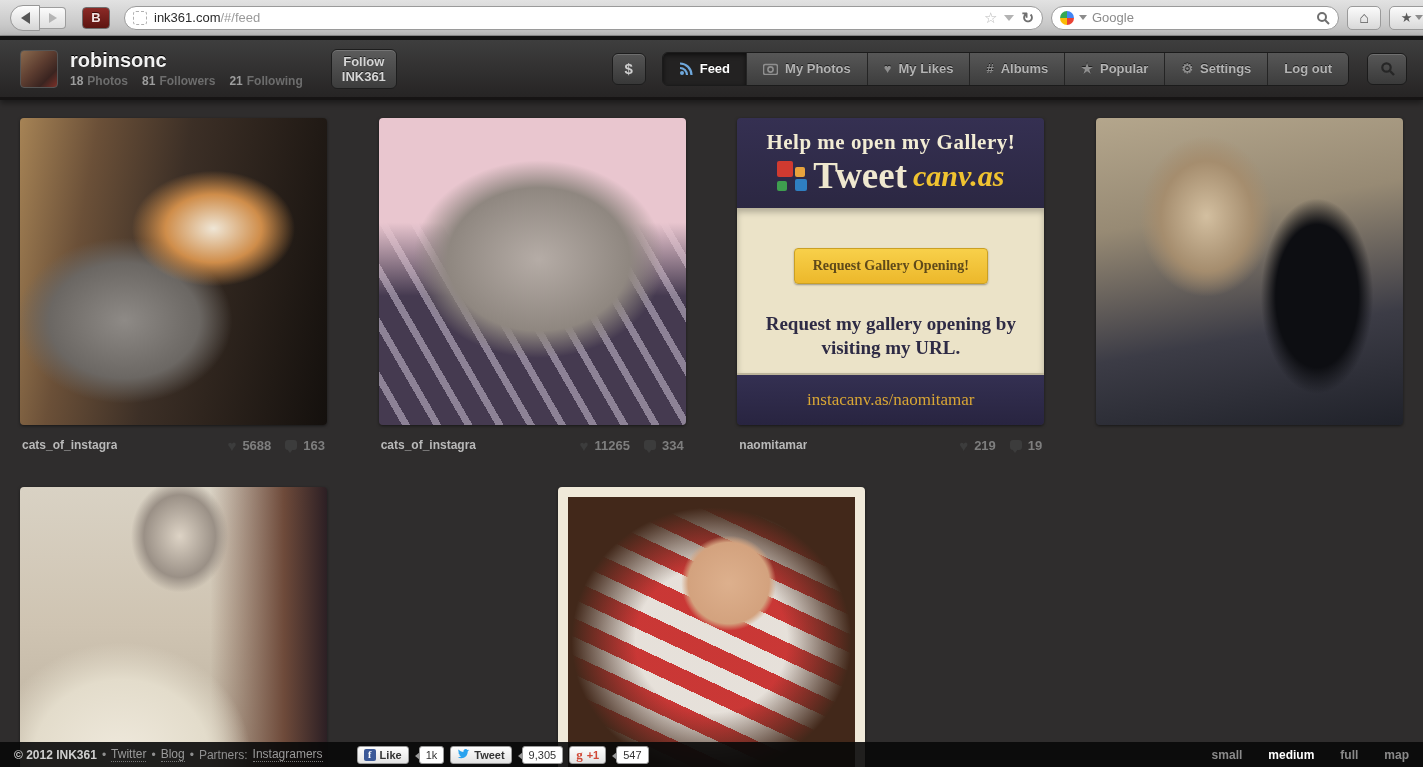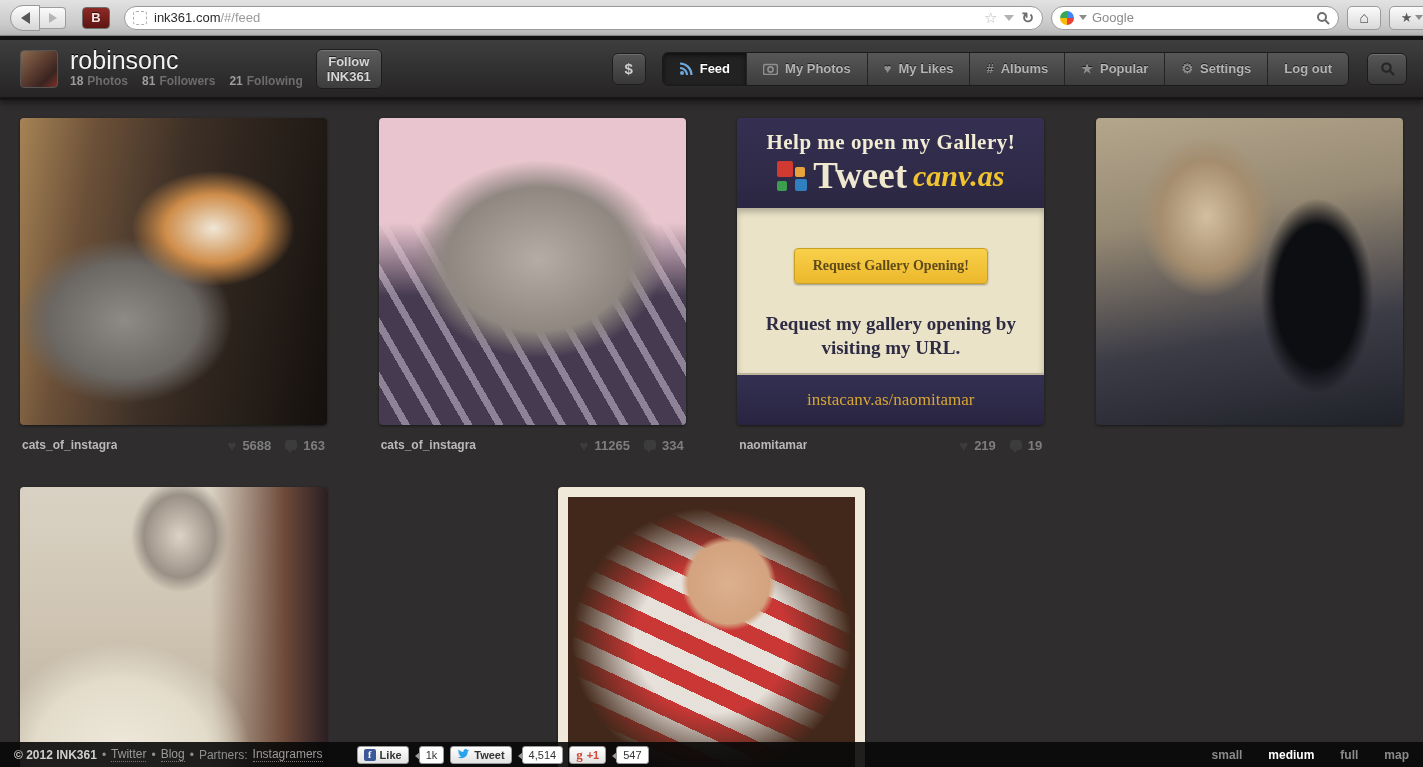--- a/index.html
+++ b/index.html
@@ -40,24 +40,24 @@
   .home-btn { width:34px; font-size:16px; }
   .bm-btn { width:46px; gap:3px; margin-right:-12px; font-size:13px; }
 
   
   .app-header { height:64px; background:linear-gradient(#3e3e3e,#262424); border-top:4px solid #121212;
                 border-bottom:3px solid #161414; display:flex; align-items:center; padding:0 16px 0 20px; position:relative; z-index:5;
                 box-shadow:0 3px 6px rgba(0,0,0,.45); }
   .avatar { width:38px; height:38px; border-radius:4px; border:1px solid #555;
             background:linear-gradient(135deg,#8a6a4e 0%,#5d3d30 45%,#3a2420 75%,#7c3028 100%); }
   .user-block { margin-left:12px; }
-  .user-name { color:#f2f2f2; font-size:25px; font-weight:normal; line-height:20px; text-shadow:0 -1px 0 #000; }
+  .user-name { color:#f2f2f2; font-size:20px; font-weight:bold; line-height:20px; text-shadow:0 -1px 0 #000; }
   .user-stats { margin-top:4px; font-size:12px; font-weight:bold; color:#6d6d6d; display:flex; gap:14px; }
   .user-stats .num { color:#9d9d9d; margin-right:4px; }
-  .follow-btn { margin-left:13px; padding:4px 10px; border-radius:6px; border:1px solid #1d1d1d;
+  .follow-btn { margin-left:28px; padding:4px 10px; border-radius:6px; border:1px solid #1d1d1d;
                 background:linear-gradient(#5c5c5c,#3c3c3c); color:#d6d6d6; font-size:13px; font-weight:bold;
                 text-align:center; line-height:15px; text-shadow:0 -1px 0 #222; box-shadow:inset 0 1px 0 #757575; }
   .hdr-spacer { flex:1; }
   .dollar-btn { width:34px; height:32px; border-radius:6px; border:1px solid #1d1d1d;
                 background:linear-gradient(#555,#383838); color:#cfcfcf; font-size:15px; font-weight:bold;
                 display:flex; align-items:center; justify-content:center; box-shadow:inset 0 1px 0 #6e6e6e; margin-right:16px; }
   .tab-group { display:flex; border:1px solid #1b1b1b; border-radius:6px; overflow:hidden; box-shadow:inset 0 1px 0 rgba(120,120,120,.35); }
   .tab { height:32px; display:flex; align-items:center; gap:7px; padding:0 16px;
          background:linear-gradient(#575757,#3d3d3d); border-right:1px solid #242424;
          color:#b3b3b3; font-size:13px; font-weight:bold; text-shadow:0 -1px 0 rgba(0,0,0,.6); }
@@ -349,21 +349,21 @@
       <span class="fb-f">f</span>
       <span>Like</span>
     </span>
     <span class="count-bubble">1k</span>
     <span class="w-btn">
       <svg width="13" height="11" viewBox="0 0 13 11">
           <path d="M12.5 1.3c-.4.2-.9.4-1.4.4.5-.3.9-.8 1-1.3-.5.3-1 .5-1.6.6C10 .4 9.4.1 8.7.1 7.4.1 6.4 1.1 6.4 2.4c0 .2 0 .4.1.5C4.5 2.8 2.8 1.9 1.6.5c-.2.4-.3.8-.3 1.2 0 .8.4 1.5 1 1.9-.4 0-.7-.1-1-.3 0 1.1.8 2.1 1.8 2.3-.2.1-.4.1-.6.1l-.4-.1c.3.9 1.1 1.6 2.1 1.6-.8.6-1.8 1-2.8 1H.7c1 .7 2.2 1 3.5 1 4.2 0 6.5-3.5 6.5-6.5v-.3c.5-.3.9-.7 1.2-1.2z" fill="#2aa3ef"></path>
         </svg>
       <span>Tweet</span>
     </span>
-    <span class="count-bubble">4,514</span>
+    <span class="count-bubble">9,305</span>
     <span class="w-btn">
       <span class="gp-g">g</span>
       <span class="gp-p1">+1</span>
     </span>
     <span class="count-bubble">547</span>
   </div>
   <div class="f-right">
     <span>small</span>
     <span class="active">medium</span>
     <span>full</span>

